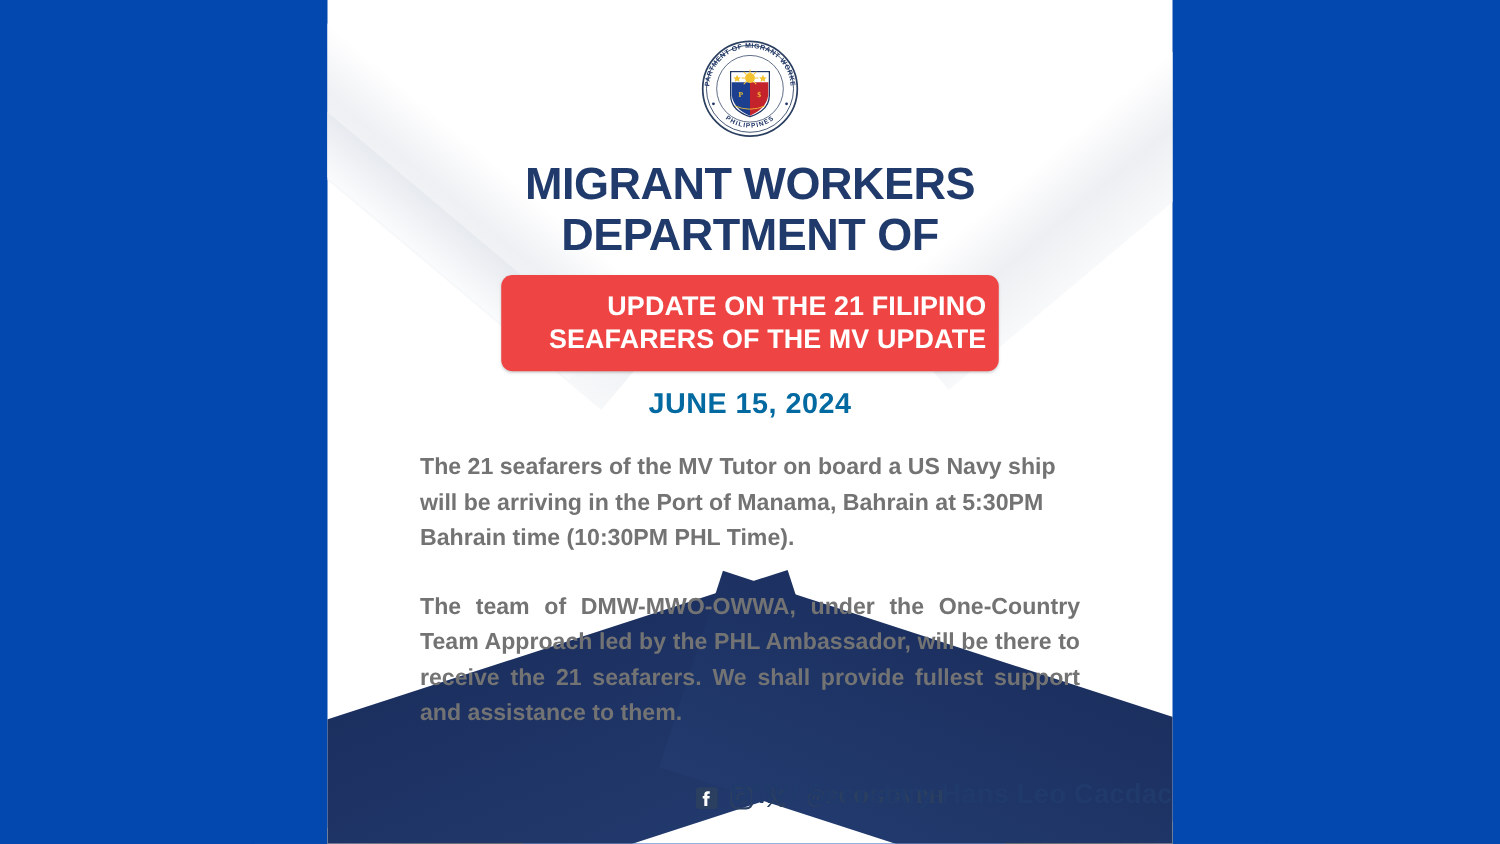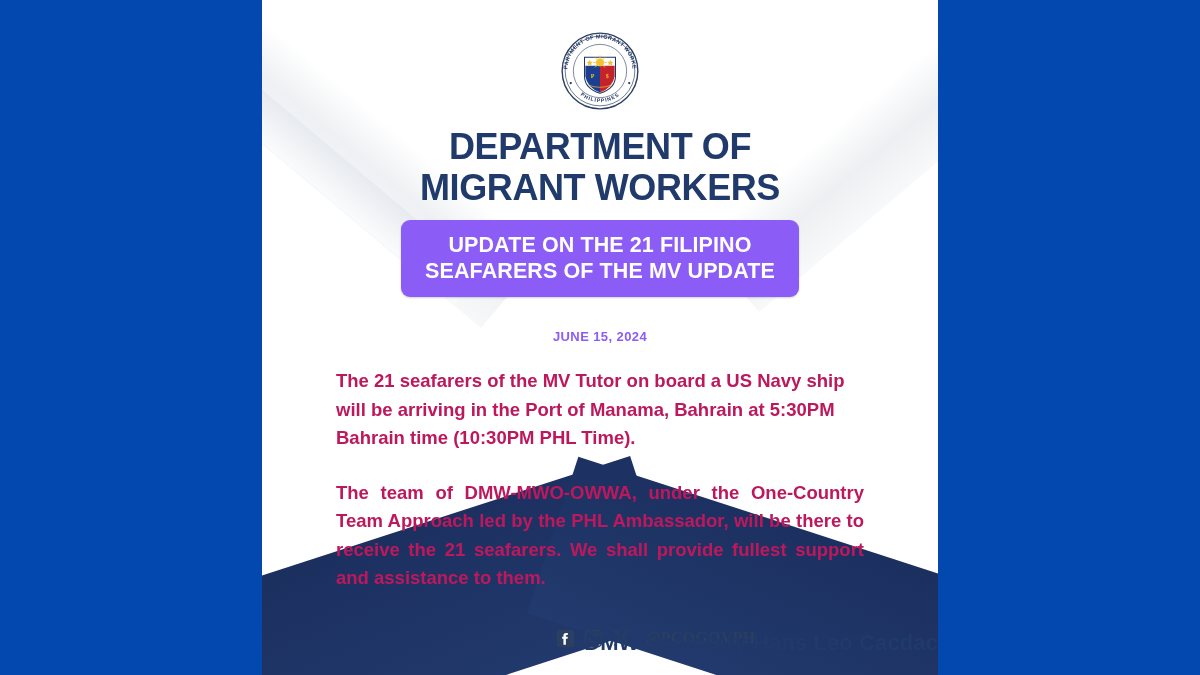--- a/index.html
+++ b/index.html
@@ -106,44 +106,44 @@
     font-size:36px;
     line-height:41px;
     letter-spacing:-0.4px;
   }
 
   
   .badge {
     margin-top:12px;
     width:398px;
     padding:12px 10px 13px;
-    background:#8b5cf6;
+    background:#ef4444;
     border-radius:9px;
-    text-align:center;
+    text-align:right;
     color:#ffffff;
     font-weight:bold;
     font-size:21.5px;
     line-height:26px;
     letter-spacing:0.1px;
     box-shadow:0 1px 2px rgba(0,0,0,0.18);
   }
 
   .date {
-    margin-top:32px;
-    color:#8b5cf6;
-    font-weight:bold;
-    font-size:13px;
+    margin-top:12px;
+    color:#0369a1;
+    font-weight:bold;
+    font-size:23px;
     letter-spacing:0.4px;
   }
 
   
   .body-block {
     width:528px;
     margin-top:23px;
-    color:#be185d;
+    color:#737373;
     font-size:18.5px;
     line-height:28.5px;
     font-weight:bold;
   }
   .para + .para { margin-top:26px; }
   .para.justify { text-align:justify; }
 
   .signature {
     width:100%;
     margin-top:37px;
@@ -227,22 +227,22 @@
           <path d="M 38,37 l 1.1,2.2 2.4,0.3 -1.8,1.7 0.5,2.4 -2.2,-1.2 -2.2,1.2 0.5,-2.4 -1.8,-1.7 2.4,-0.3 z" fill="#f2c230"></path>
           <path d="M 62,37 l 1.1,2.2 2.4,0.3 -1.8,1.7 0.5,2.4 -2.2,-1.2 -2.2,1.2 0.5,-2.4 -1.8,-1.7 2.4,-0.3 z" fill="#f2c230"></path>
           <path d="M 50,47.5 l 1.1,2.2 2.4,0.3 -1.8,1.7 0.5,2.4 -2.2,-1.2 -2.2,1.2 0.5,-2.4 -1.8,-1.7 2.4,-0.3 z" fill="#ffffff" opacity="0.0"></path>
           <text x="41.5" y="58" font-family="Liberation Serif, serif" font-size="7" font-weight="bold" fill="#f2c230" text-anchor="middle">P</text>
           <text x="58.5" y="58" font-family="Liberation Serif, serif" font-size="7" font-weight="bold" fill="#f2c230" text-anchor="middle">$</text>
           <path d="M 36,66 Q 50,72 64,66" fill="none" stroke="#f2c230" stroke-width="0.8"></path>
         </svg>
       </div>
 
       <div class="headline">
+        <div>MIGRANT WORKERS</div>
         <div>DEPARTMENT OF</div>
-        <div>MIGRANT WORKERS</div>
       </div>
 
       <div class="badge">
         <div>UPDATE ON THE 21 FILIPINO</div>
         <div>SEAFARERS OF THE MV UPDATE</div>
       </div>
 
       <div class="date">JUNE 15, 2024</div>
 
       <div class="body-block">

